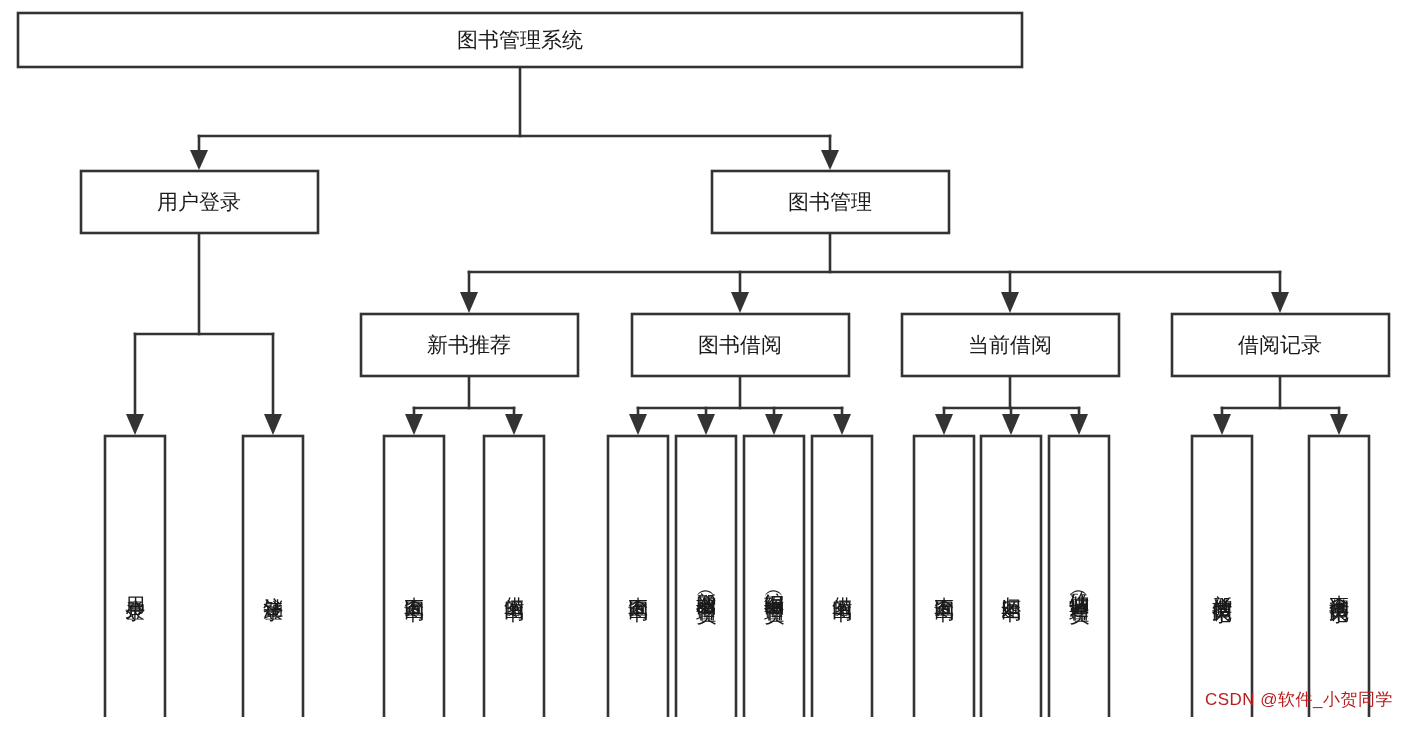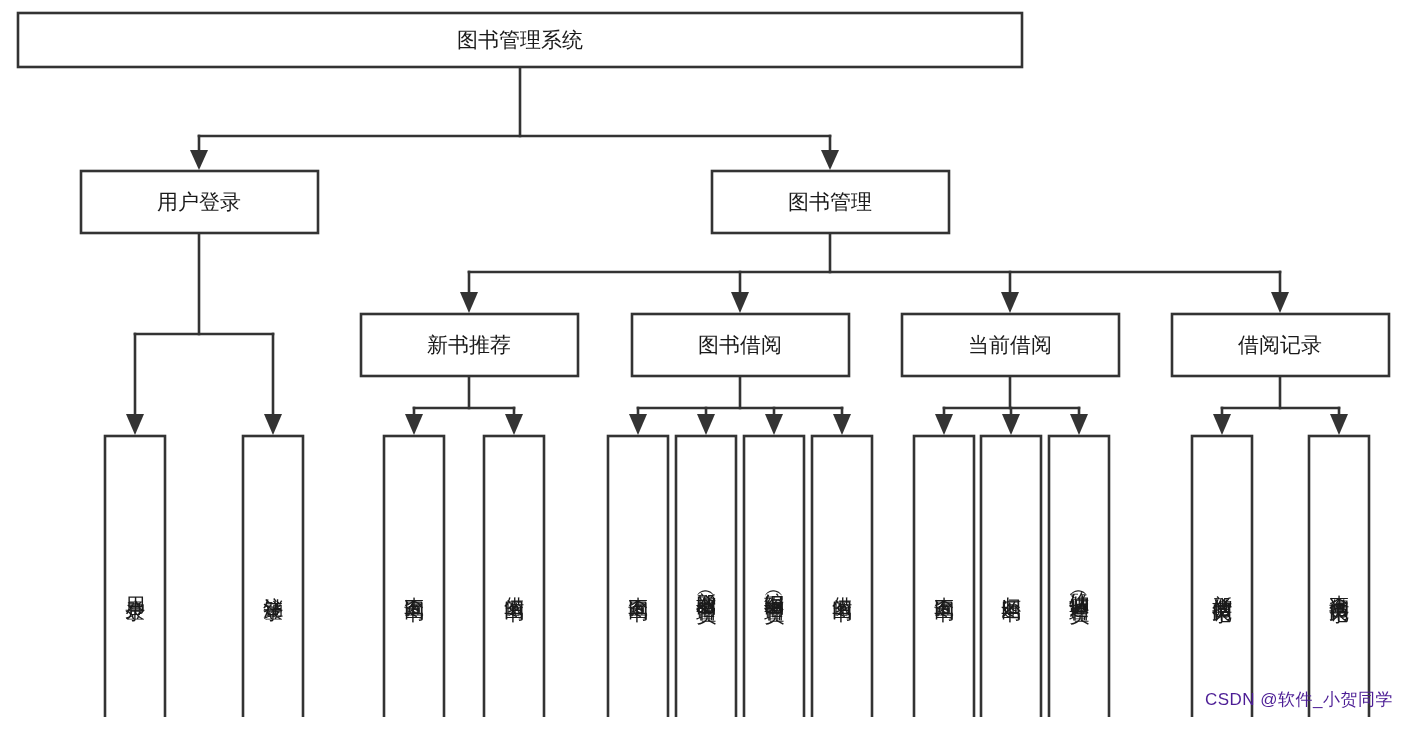--- a/index.html
+++ b/index.html
@@ -61,21 +61,21 @@
     justify-content: center;
     white-space: nowrap;
     pointer-events: none;
   }
   .watermark {
     position: absolute;
     right: 12px;
     bottom: 6px;
     font-family: "Liberation Sans", "DejaVu Sans", sans-serif;
     font-size: 17px;
-    color: #4c1d95;
+    color: #b91c1c;
     letter-spacing: 0.5px;
     white-space: nowrap;
   }
 </style>
 </head>
 <body>
 
 <div id="diagram-root">
 
   <svg class="flowchart" viewBox="0 0 1405 747">

